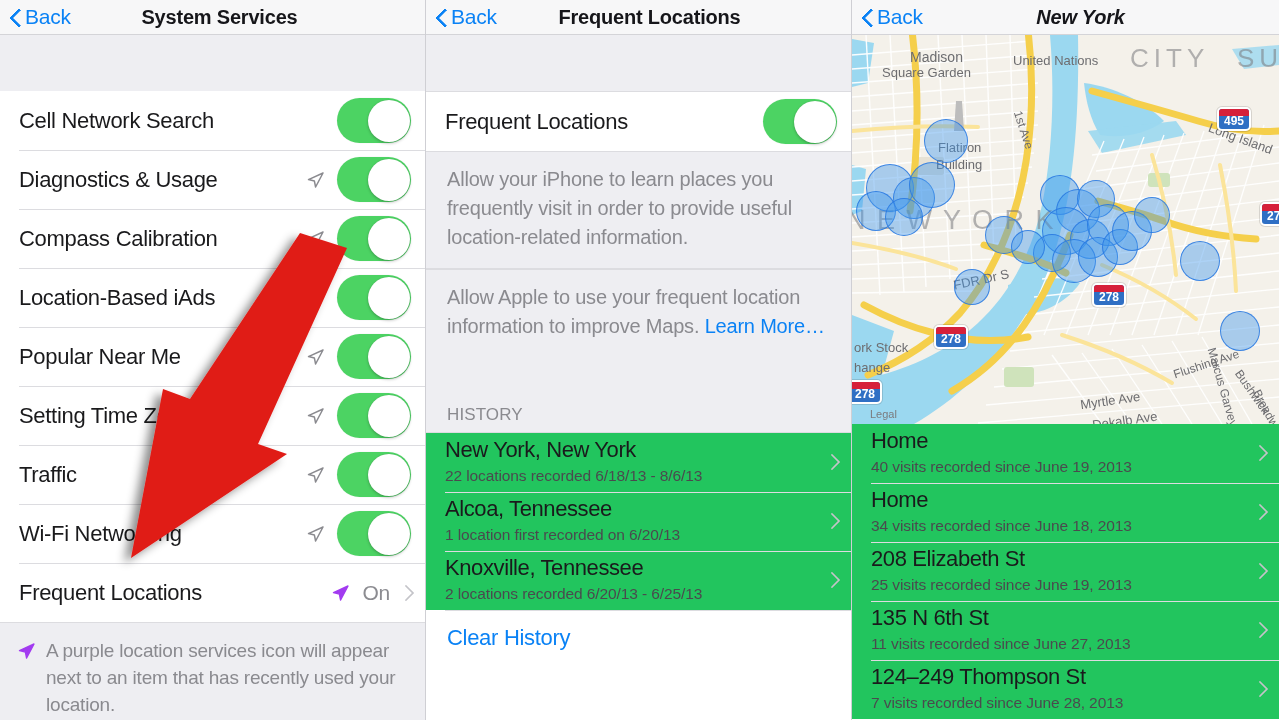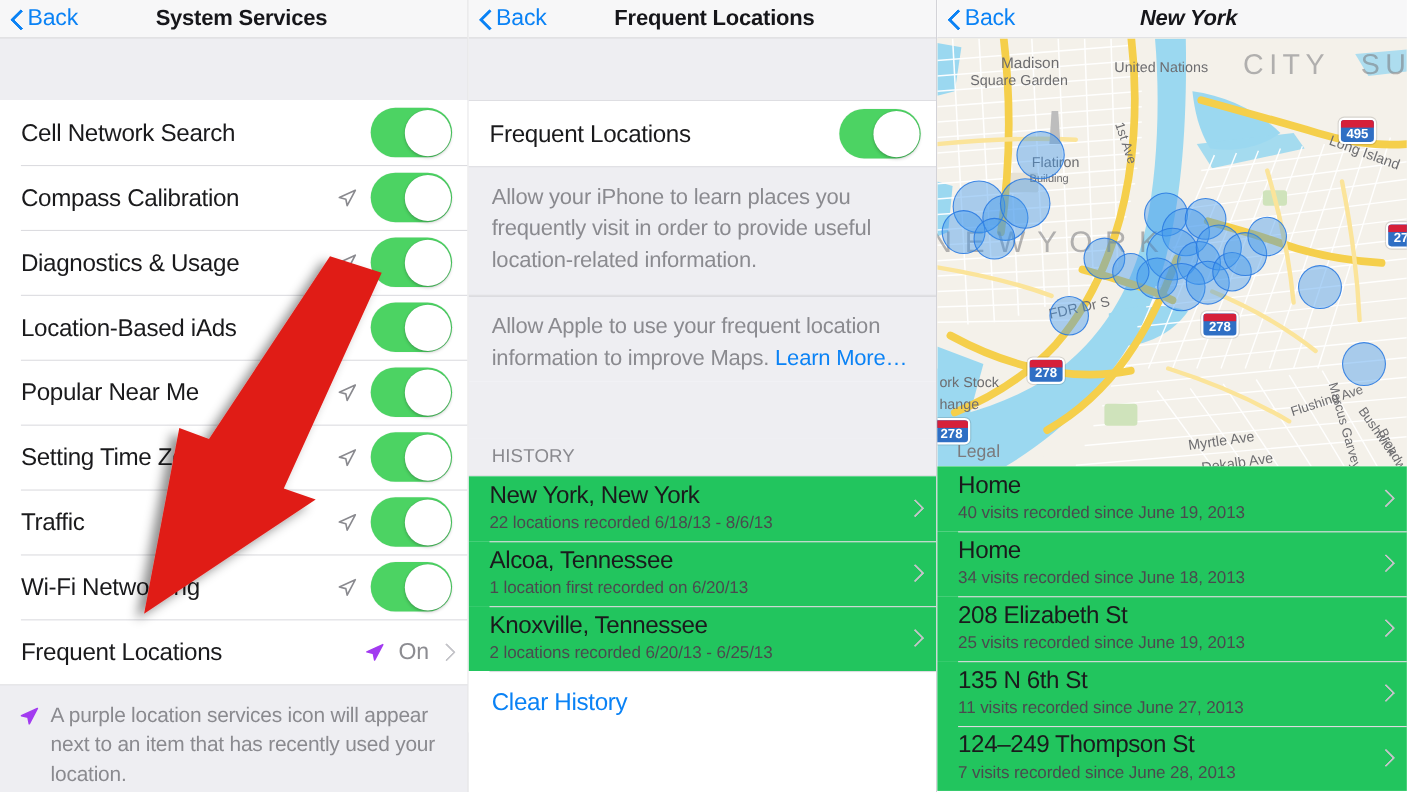--- a/index.html
+++ b/index.html
@@ -208,21 +208,21 @@
     white-space: nowrap;
   }
   .visit-dot {
     position: absolute;
     border-radius: 50%;
     background: rgba(63,150,235,0.42);
     border: 1.6px solid rgba(40,120,225,0.85);
   }
   .legal {
     position: absolute; left: 18px; bottom: 4px;
-    font-size: 16px; color: #7b7b7e; text-align: center;
+    font-size: 11px; color: #7b7b7e; text-align: center;
   }
 
   
   .red-arrow {
     position: absolute; left: 0; top: 0;
     width: 1280px; height: 720px;
     pointer-events: none;
     z-index: 40;
   }
 </style>
@@ -242,32 +242,32 @@
     <div class="group-gap" style="height:56px"></div>
 
     <div class="table-group">
       <div class="row">
         <span class="row-label">Cell Network Search</span>
         <span class="switch">
             <span class="knob"></span>
           </span>
       </div>
       <div class="row">
+        <span class="row-label">Diagnostics &amp; Usage</span>
+        <span class="loc-arrow">
+          <svg width="20" height="20" viewBox="0 0 20 20">
+              <path d="M18 3 L3.5 9.6 L9.4 11.1 L10.6 17 Z" fill="none" stroke="#8a8a8f" stroke-width="1.5" stroke-linejoin="round"></path>
+            </svg>
+        </span>
+        <span class="switch">
+            <span class="knob"></span>
+          </span>
+      </div>
+      <div class="row">
         <span class="row-label">Compass Calibration</span>
-        <span class="loc-arrow">
-          <svg width="20" height="20" viewBox="0 0 20 20">
-              <path d="M18 3 L3.5 9.6 L9.4 11.1 L10.6 17 Z" fill="none" stroke="#8a8a8f" stroke-width="1.5" stroke-linejoin="round"></path>
-            </svg>
-        </span>
-        <span class="switch">
-            <span class="knob"></span>
-          </span>
-      </div>
-      <div class="row">
-        <span class="row-label">Diagnostics &amp; Usage</span>
         <span class="loc-arrow">
           <svg width="20" height="20" viewBox="0 0 20 20">
               <path d="M18 3 L3.5 9.6 L9.4 11.1 L10.6 17 Z" fill="none" stroke="#8a8a8f" stroke-width="1.5" stroke-linejoin="round"></path>
             </svg>
         </span>
         <span class="switch">
             <span class="knob"></span>
           </span>
       </div>
       <div class="row">
@@ -535,21 +535,21 @@
         <path d="M104 66 L110 66 L112 96 L102 96 Z" fill="#bdbdbd"></path>
       </svg>
 
       <div class="bigcity" style="left:278px; top:8px; font-size:26px;">CITY</div>
       <div class="bigcity" style="left:385px; top:8px; font-size:26px;">SUNN</div>
       <div class="bigcity" style="left:-6px; top:170px; font-size:27px; letter-spacing:2px;">N E W   Y O R K</div>
 
       <div class="map-label" style="left:58px; top:14px; font-size:14px;">Madison</div>
       <div class="map-label" style="left:30px; top:30px; font-size:13px;">Square Garden</div>
       <div class="map-label" style="left:86px; top:105px; font-size:13px;">Flatiron</div>
-      <div class="map-label" style="left:84px; top:122px; font-size:10px;text-align:right;">Building</div>
+      <div class="map-label" style="left:84px; top:122px; font-size:13px;text-align:right;">Building</div>
       <div class="map-label" style="left:161px; top:18px; font-size:13px;">United Nations</div>
       <div class="map-label" style="left:152px; top:88px; font-size:12px; transform:rotate(72deg);">1st Ave</div>
       <div class="map-label" style="left:355px; top:96px; font-size:13px; transform:rotate(20deg);">Long Island</div>
       <div class="map-label" style="left:101px; top:237px; font-size:13px; transform:rotate(-12deg);">FDR Dr S</div>
       <div class="map-label" style="left:2px; top:305px; font-size:13px;">ork Stock</div>
       <div class="map-label" style="left:2px; top:325px; font-size:13px;">hange</div>
       <div class="map-label" style="left:228px; top:358px; font-size:13px; transform:rotate(-8deg);">Myrtle Ave</div>
       <div class="map-label" style="left:240px; top:378px; font-size:13px; transform:rotate(-8deg);">Dekalb Ave</div>
       <div class="map-label" style="left:320px; top:322px; font-size:12px; transform:rotate(-18deg);">Flushing Ave</div>
       <div class="map-label" style="left:330px; top:345px; font-size:12px; transform:rotate(74deg);">Marcus Garvey</div>

